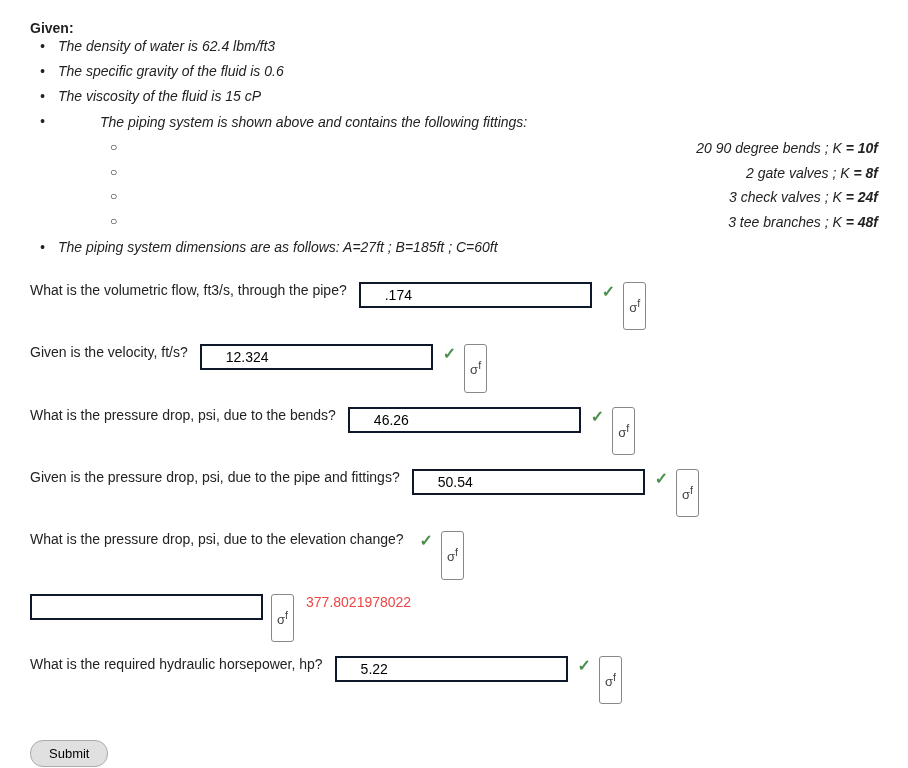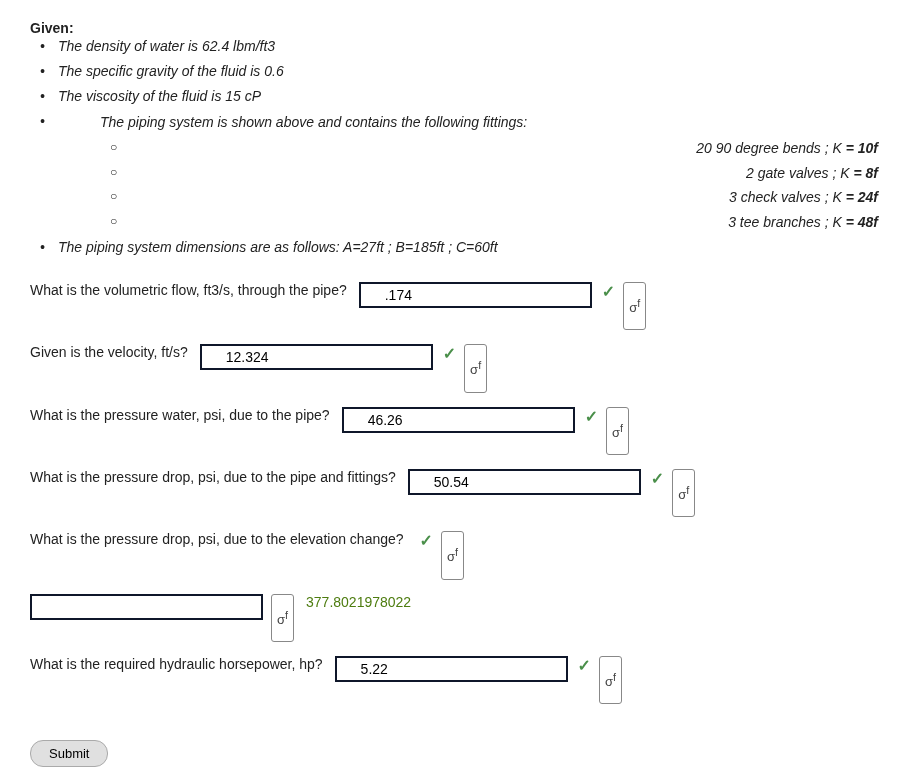--- a/index.html
+++ b/index.html
@@ -100,21 +100,21 @@
       border-radius: 3px;
       cursor: pointer;
       padding: 14px 5px;
       font-size: 13px;
       color: #444;
       margin-left: 2px;
     }
     .result-text {
       font-size: 14px;
       margin-left: 6px;
-      color: #4d7c0f;
+      color: #ef4444;
     }
     .submit-btn {
       margin-top: 16px;
       background: #e0e0e0;
       border: 1px solid #aaa;
       padding: 5px 18px;
       font-size: 13px;
       cursor: pointer;
       border-radius: 13px;
     }
@@ -172,28 +172,28 @@
   </div>
 
   <div class="question-row">
     <span class="question-label">Given is the velocity, ft/s?</span>
     <input class="answer-input medium" type="text" value="12.324" style="">
     <span class="check-icon">✓</span>
     <button class="sigma-btn">σ<sup>f</sup></button>
   </div>
 
   <div class="question-row">
-    <span class="question-label">What is the pressure water, psi, due to the pipe?</span>
+    <span class="question-label">What is the pressure drop, psi, due to the bends?</span>
     <input class="answer-input wide" type="text" value="46.26" style="">
     <span class="check-icon">✓</span>
     <button class="sigma-btn">σ<sup>f</sup></button>
   </div>
 
   <div class="question-row">
-    <span class="question-label">What is the pressure drop, psi, due to the pipe and fittings?</span>
+    <span class="question-label">Given is the pressure drop, psi, due to the pipe and fittings?</span>
     <input class="answer-input wide" type="text" value="50.54" style="">
     <span class="check-icon">✓</span>
     <button class="sigma-btn">σ<sup>f</sup></button>
   </div>
 
   <div class="question-row">
     <span class="question-label">What is the pressure drop, psi, due to the elevation change?</span>
     <span class="check-icon">✓</span>
     <button class="sigma-btn">σ<sup>f</sup></button>
   </div>

